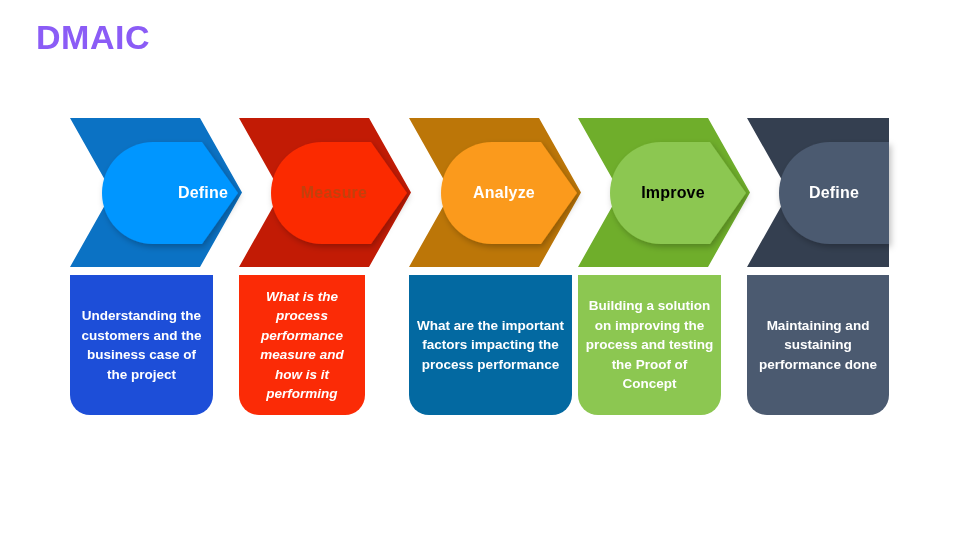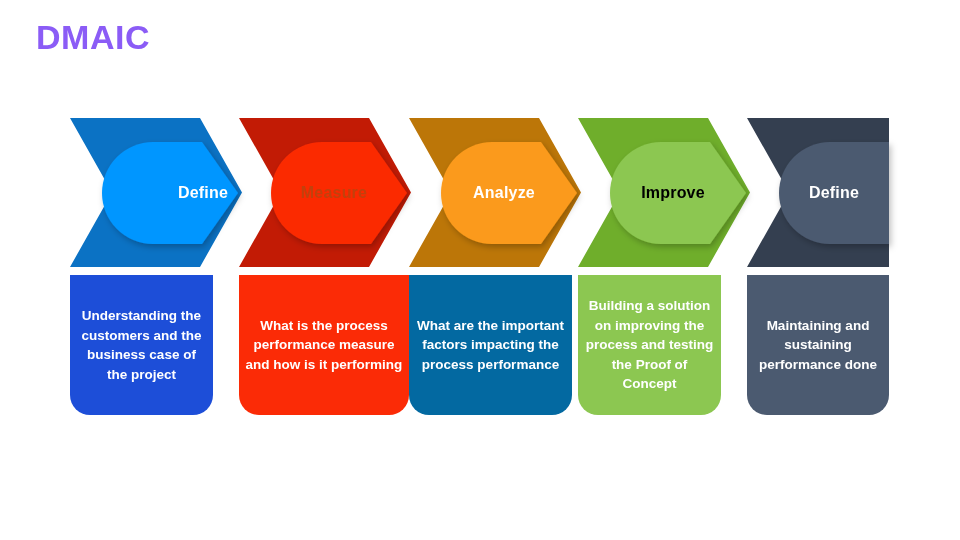--- a/index.html
+++ b/index.html
@@ -152,21 +152,21 @@
             <filter id="sh2" x="-30%" y="-30%" width="180%" height="180%">
               <feDropShadow dx="2" dy="3" stdDeviation="3" flood-color="#000000" flood-opacity="0.25"></feDropShadow>
             </filter>
           </defs>
           <path d="M51,0 H100 L136,51 L100,102 H51 A51,51 0 0 1 51,0 Z" filter="url(#sh2)" fill="#FB2B06"></path>
         </svg>
       </div>
       <div class="stage-label" style="left: 271px; top: 142px; width: 126px; color: #c2410c;">
         <span>Measure</span>
       </div>
-      <div class="desc-box" style="left: 239px; width: 170px; background: rgb(251, 43, 6);">
+      <div class="desc-box" style="left: 239px; width: 126px; background: rgb(251, 43, 6); font-style: italic;">
         <div class="desc-text">What is the process performance measure and how is it performing</div>
       </div>
     </div>
 
     <div class="stage">
       <div class="chev-outer" style="left:409px; top:118px; width:172px;">
         <svg viewBox="0 0 172 149" preserveAspectRatio="none">
           <polygon points="0,0 130,0 172,74.5 130,149 0,149 42,74.5" fill="#BC7608"></polygon>
         </svg>
       </div>

